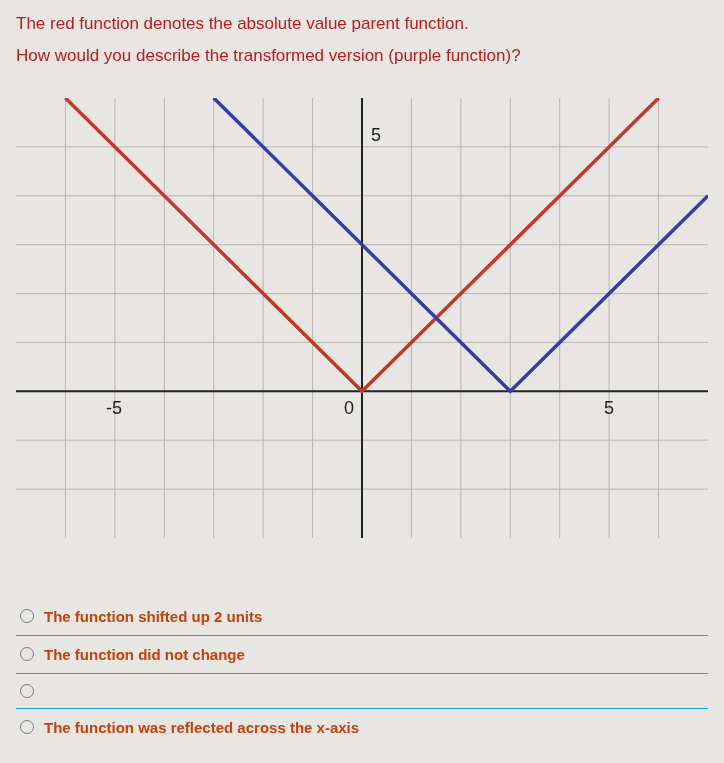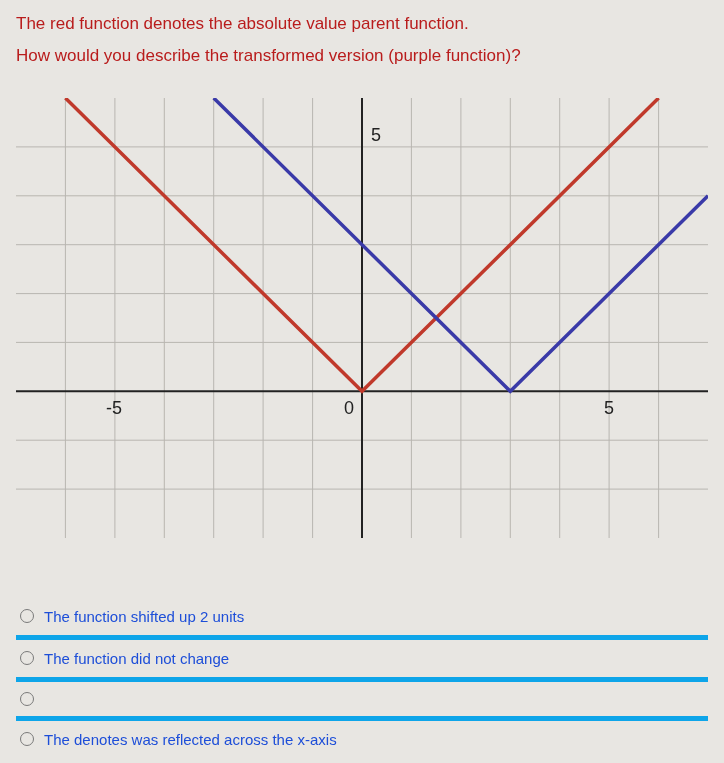--- a/index.html
+++ b/index.html
@@ -38,37 +38,37 @@
       fill: #222;
       font-family: Arial, sans-serif;
     }
     .options {
       margin-top: 60px;
     }
     .option-row {
       display: flex;
       align-items: center;
       padding: 10px 4px;
-      border-top: 5px solid #0ea5e9;
+      border-top: 1px solid #0ea5e9;
       gap: 10px;
     }
     .option-row:first-child {
       border-top: none;
     }
     .radio-circle {
       width: 14px;
       height: 14px;
       border: 1.5px solid #7a7a7a;
       border-radius: 50%;
       flex-shrink: 0;
     }
     .option-label {
-      color: #1d4ed8;
+      color: #c2410c;
       font-size: 15px;
-      font-weight: 400;
+      font-weight: 700;
     }
   </style>
 </head>
 <body>
 
 <div class="question-line">The red function denotes the absolute value parent function.</div>
 <div class="question-line">How would you describe the transformed version (purple function)?</div>
 
 <div class="chart-container">
   <svg class="chart-svg" viewBox="0 0 692 440">
@@ -124,15 +124,15 @@
   </div>
   <div class="option-row">
     <span class="radio-circle"></span>
     <span class="option-label">The function did not change</span>
   </div>
   <div class="option-row">
     <span class="radio-circle"></span>
   </div>
   <div class="option-row">
     <span class="radio-circle"></span>
-    <span class="option-label">The denotes was reflected across the x-axis</span>
+    <span class="option-label">The function was reflected across the x-axis</span>
   </div>
 </div>
 
 </body></html>

